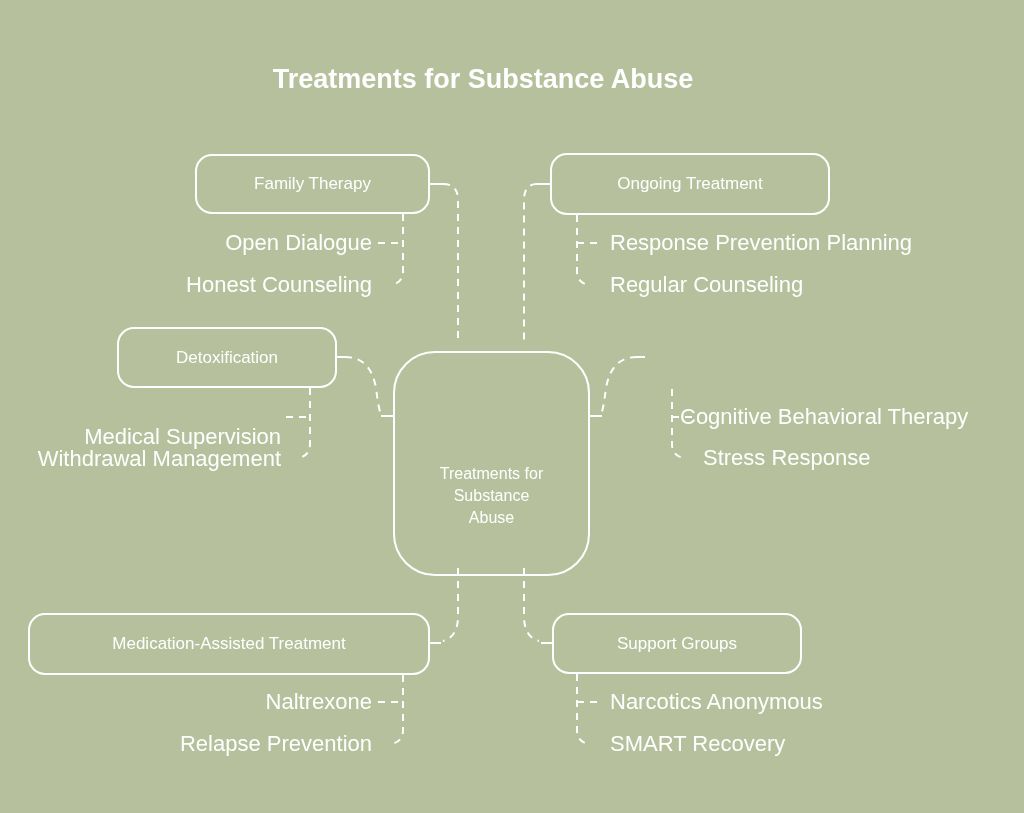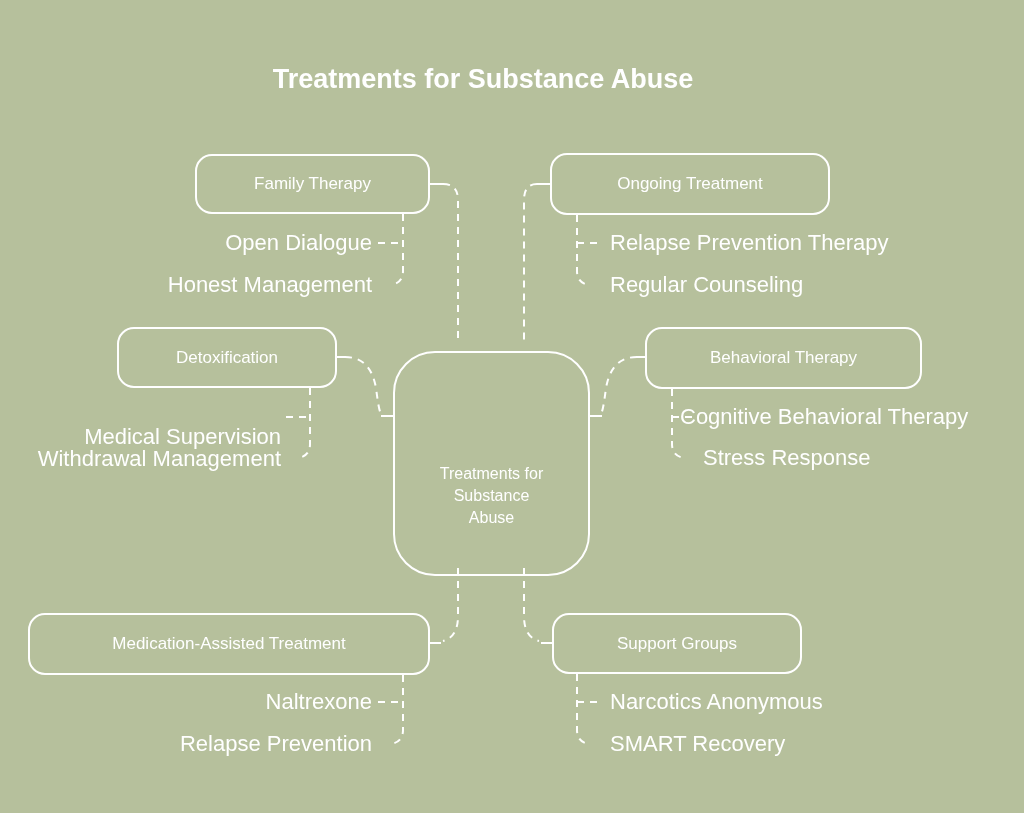--- a/index.html
+++ b/index.html
@@ -148,33 +148,30 @@
 
   <div id="box-family" class="branch-box">
     <span>Family Therapy</span>
   </div>
   <div id="box-ongoing" class="branch-box">
     <span>Ongoing Treatment</span>
   </div>
   <div id="box-detox" class="branch-box">
     <span>Detoxification</span>
   </div>
-  <div id="box-behavioral" class="branch-box">
-    <span>Behavioral Therapy</span>
-  </div>
   <div id="box-medassist" class="branch-box">
     <span>Medication-Assisted Treatment</span>
   </div>
   <div id="box-support" class="branch-box">
     <span>Support Groups</span>
   </div>
 
   <div id="leaf-open-dialogue" class="leaf-label align-right">Open Dialogue</div>
-  <div id="leaf-honest-discussions" class="leaf-label align-right">Honest Management</div>
-  <div id="leaf-relapse-prevention-planning" class="leaf-label">Relapse Prevention Therapy</div>
+  <div id="leaf-honest-discussions" class="leaf-label align-right">Honest Counseling</div>
+  <div id="leaf-relapse-prevention-planning" class="leaf-label">Response Prevention Planning</div>
   <div id="leaf-regular-counseling" class="leaf-label">Regular Counseling</div>
   <div id="leaf-medical-supervision" class="leaf-label align-right">Medical Supervision</div>
   <div id="leaf-withdrawal-management" class="leaf-label align-right">Withdrawal Management</div>
   <div id="leaf-cognitive-behavioral-therapy" class="leaf-label">Cognitive Behavioral Therapy</div>
   <div id="leaf-stress-response" class="leaf-label">Stress Response</div>
   <div id="leaf-naltrexone" class="leaf-label align-right">Naltrexone</div>
   <div id="leaf-relapse-prevention" class="leaf-label align-right">Relapse Prevention</div>
   <div id="leaf-narcotics-anonymous" class="leaf-label">Narcotics Anonymous</div>
   <div id="leaf-smart-recovery" class="leaf-label">SMART Recovery</div>
 

